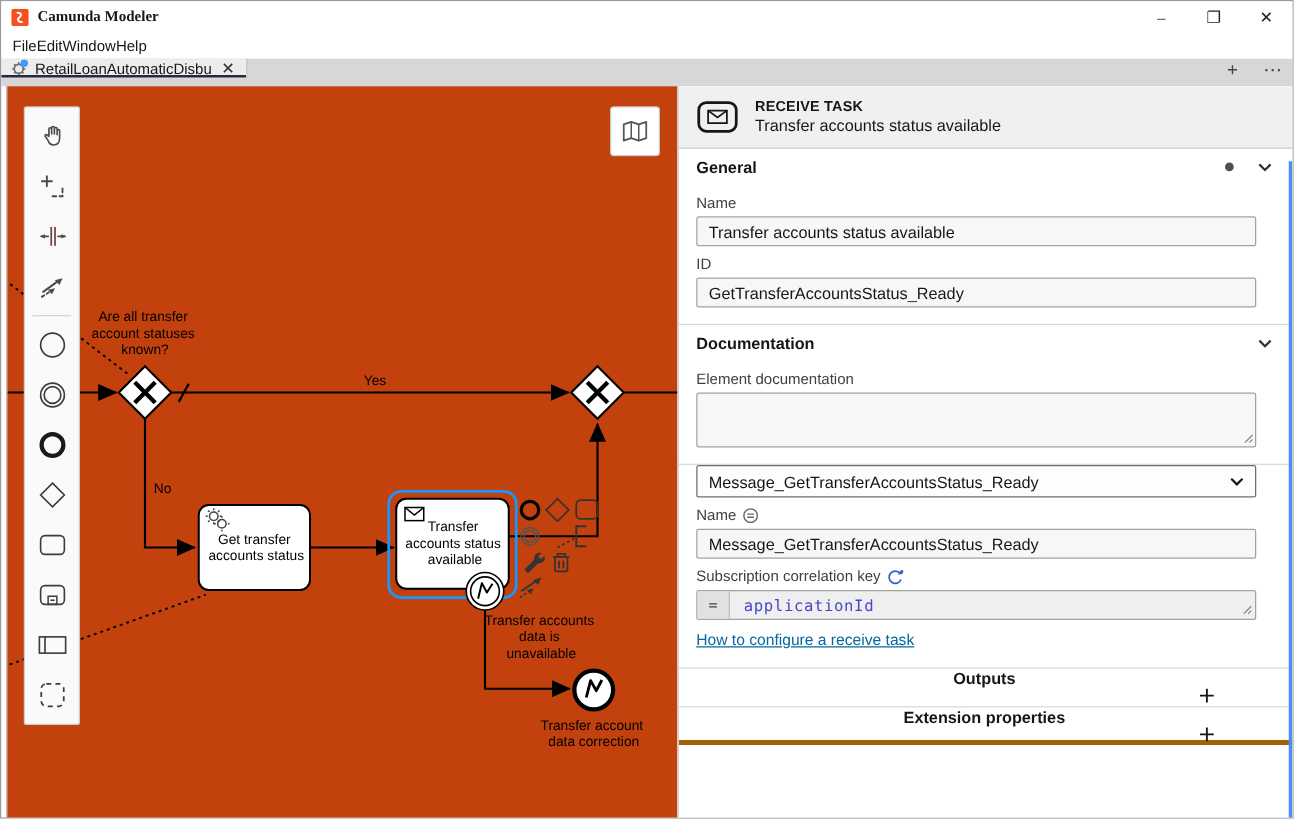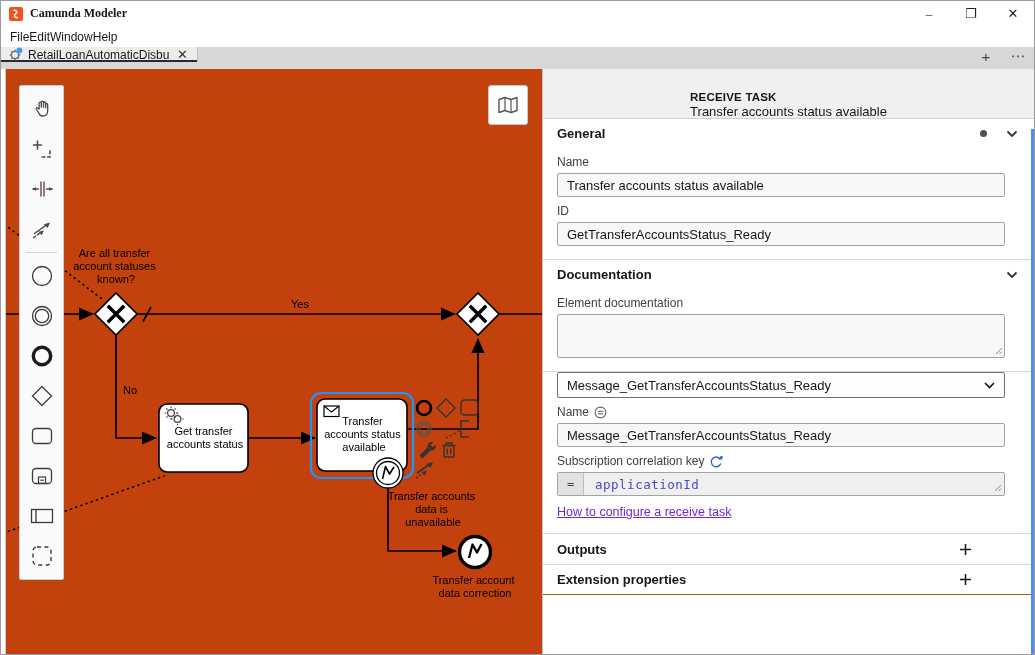--- a/index.html
+++ b/index.html
@@ -32,21 +32,21 @@
              border:1px solid #cccccc; border-radius:2px; padding:3px 0; }
   .pal-item { height:40px; display:flex; align-items:center; justify-content:center; }
   .pal-sep { height:1px; background:#d4d4d4; margin:3px 6px; }
 
   .minimap-btn { position:absolute; top:16px; right:14px; width:40px; height:40px; background:#fff;
                  border:1px solid #c8c8c8; border-radius:3px; display:flex; align-items:center; justify-content:center; }
 
   
   .props { width:492px; border-left:1px solid #c4c4c4; background:#fff; position:relative; overflow:hidden; }
   .props-header { display:flex; align-items:center; gap:13px; padding:9px 14px; background:#f0f0f0;
-                  border-bottom:1px solid #d0d0d0; height:50px;flex-direction:column; }
+                  border-bottom:1px solid #d0d0d0; height:50px; }
   .props-type { font-size:11.5px; font-weight:700; letter-spacing:.2px; }
   .props-elname { font-size:13px; margin-top:1px; }
 
   .section-header { display:flex; align-items:center; height:29px; padding:0 16px 0 14px; }
   .section-title { font-size:13px; font-weight:700; }
   .ind-dot { width:7px; height:7px; border-radius:50%; background:#4f4f4f; margin-left:auto; }
   .chev { margin-left:19px; display:flex; }
   .chev-auto { margin-left:auto; display:flex; }
   .section-body { padding:0 29px 13px 14px; }
   .fld-label { font-size:12px; color:#404040; margin:7px 0 4px; display:flex; align-items:center; gap:5px; }
@@ -58,23 +58,23 @@
   .grip { position:absolute; right:2px; bottom:3px; }
   .select-box { height:26px; background:#fdfdfd; border:1px solid #6f6f6f; border-radius:2px;
                 display:flex; align-items:center; padding:0 9px; font-size:13px; }
   .select-box .chev-auto { margin-left:auto; }
   .feel-input { display:flex; align-items:stretch; border:1px solid #a2a2a2; background:#efefef;
                 border-radius:2px; height:24px; position:relative; }
   .feel-prefix { width:26px; background:#e1e1e1; border-right:1px solid #bdbdbd; display:flex;
                  align-items:center; justify-content:center; font:12px "DejaVu Sans Mono",monospace; color:#444; }
   .feel-value { display:flex; align-items:center; padding:0 11px; font:12.5px "DejaVu Sans Mono",monospace;
                 color:#4848c8; letter-spacing:.5px; }
-  .help-link { display:inline-block; margin-top:9px; font-size:12.5px; color:#6d28d9; text-decoration:underline; }
-  .row-section { display:flex; align-items:center; height:31px; padding:0 16px 0 14px; border-top:1px solid #d9d9d9; }
-  .row-section.last { border-bottom:1px solid #a16207; }
+  .help-link { display:inline-block; margin-top:9px; font-size:12.5px; color:#0369a1; text-decoration:underline; }
+  .row-section { display:flex; align-items:center; height:31px; padding:0 16px 0 14px; border-top:1px solid #d9d9d9;flex-direction:column; }
+  .row-section.last { border-bottom:4px solid #a16207; }
   .plus-btn { margin-left:auto; margin-right:46px; display:flex; }
   .bordered-top { border-top:1px solid #d9d9d9; }
   .props-scrollbar { position:absolute; top:60px; right:0; bottom:0; width:3px; background:#4b8df8; }
 
   svg text { font-family:"Liberation Sans",sans-serif; }
 </style>
 </head>
 <body>
 
 <div class="window">

